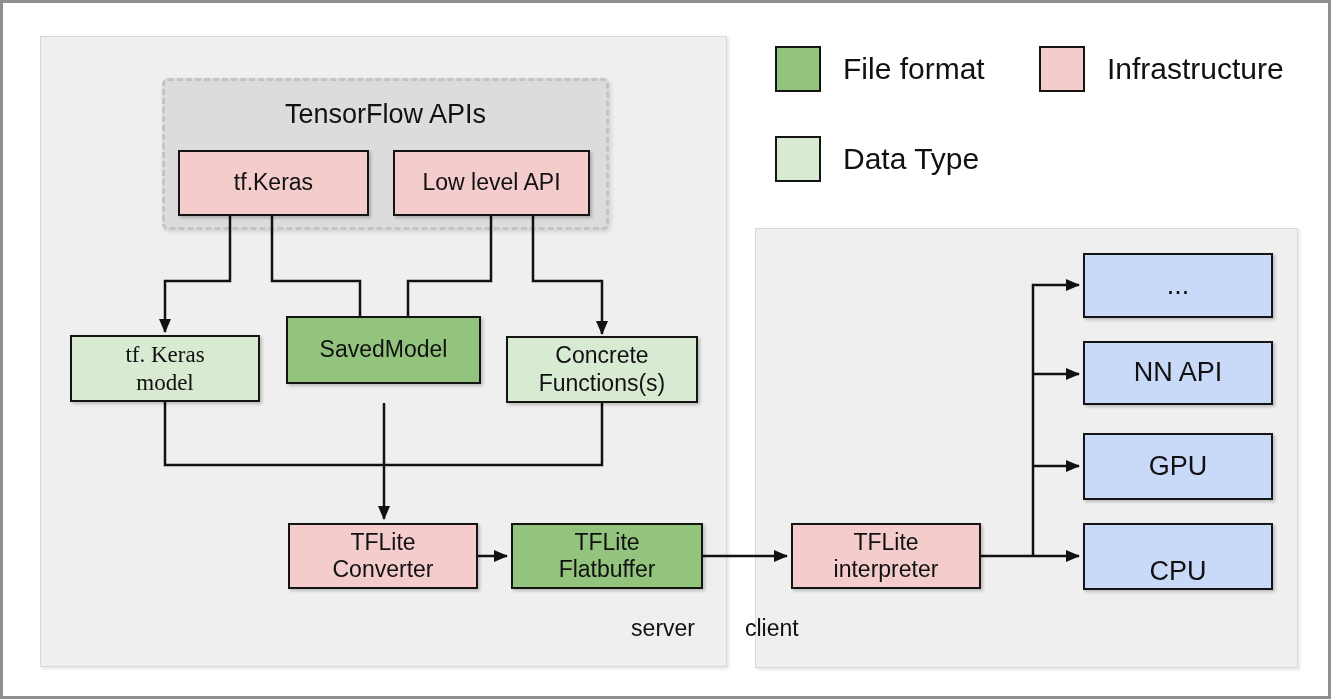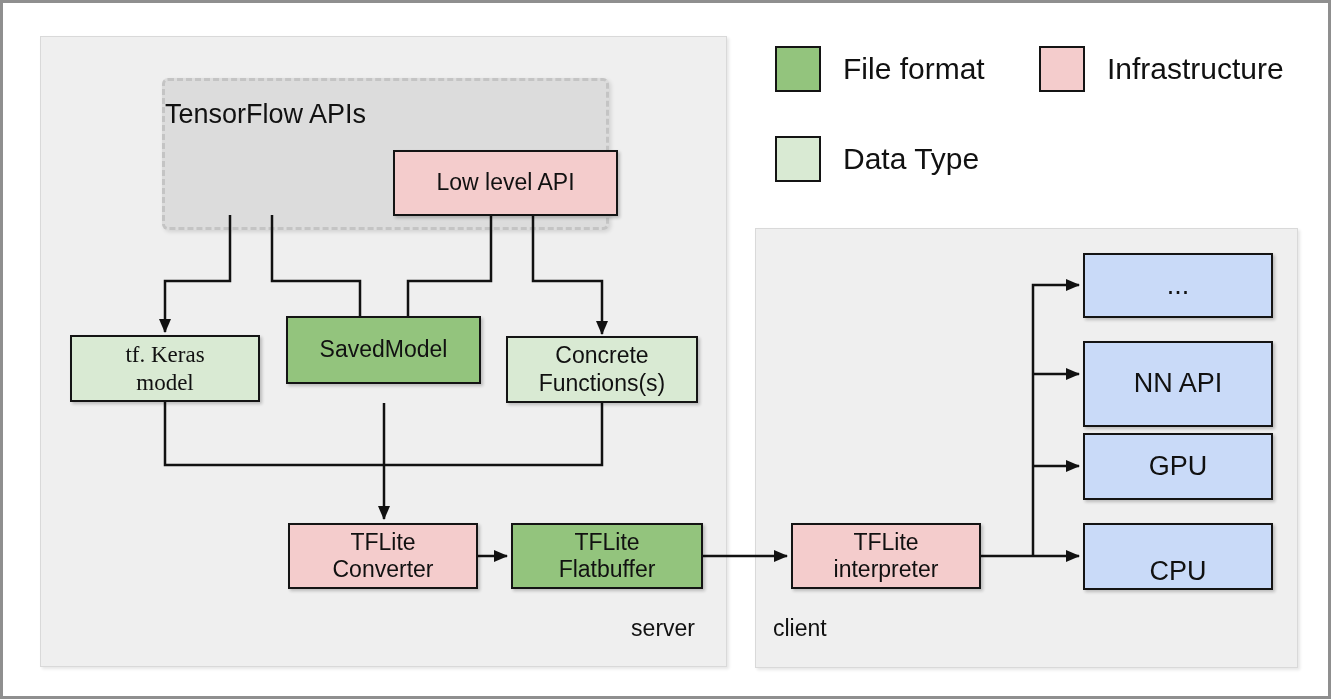--- a/index.html
+++ b/index.html
@@ -28,49 +28,49 @@
     background:#dcdcdc;
     border:3px dashed #c4c4c4;
     border-radius:6px;
     box-sizing:border-box;
     box-shadow:2px 2px 4px rgba(0,0,0,0.12);
     z-index:1;
   }
   .group-title{
     position:absolute;
     left:0;top:18px;width:100%;
-    text-align:left;
+    text-align:center;
     font-size:27px;
     z-index:1;
   }
   svg.wires{position:absolute;left:0;top:0;z-index:2;pointer-events:none;}
   .node{
     position:absolute;
     display:flex;flex-direction:column;
     align-items:center;justify-content:center;
     box-sizing:border-box;
     border:2px solid #141414;
     box-shadow:2px 2px 3px rgba(0,0,0,0.22);
     font-size:23px;line-height:1.18;text-align:center;
     z-index:3;
   }
   .fill-pink{background:#f4cccc;}
   .fill-green{background:#93c47d;}
   .fill-lightgreen{background:#d9ead3;}
   .fill-blue{background:#c9daf8;font-size:27px;}
   .node-tfkeras{left:175px;top:147px;width:191px;height:66px;}
-  .node-lowlevel{left:390px;top:147px;width:225px;height:66px;}
+  .node-lowlevel{left:390px;top:147px;width:197px;height:66px;}
   .node-kerasmodel{left:67px;top:332px;width:190px;height:67px;font-family:Liberation Serif, serif;}
   .node-savedmodel{left:283px;top:313px;width:195px;height:68px;}
   .node-concrete{left:503px;top:333px;width:192px;height:67px;align-items:center;}
   .node-converter{left:285px;top:520px;width:190px;height:66px;}
   .node-flatbuffer{left:508px;top:520px;width:192px;height:66px;}
   .node-interpreter{left:788px;top:520px;width:190px;height:66px;}
   .node-b-more{left:1080px;top:250px;width:190px;height:65px;}
-  .node-b-nnapi{left:1080px;top:338px;width:190px;height:86px;}
+  .node-b-nnapi{left:1080px;top:338px;width:190px;height:64px;}
   .node-b-gpu{left:1080px;top:430px;width:190px;height:67px;align-items:center;}
   .node-b-cpu{left:1080px;top:520px;width:190px;height:67px;justify-content:flex-end;}
   .legend-item{
     position:absolute;
     display:flex;align-items:center;
     height:46px;gap:22px;
     font-size:30px;
     z-index:1;
   }
   .legend-1{left:772px;top:43px;}
@@ -85,21 +85,21 @@
   .sw-green{background:#93c47d;}
   .sw-pink{background:#f4cccc;}
   .sw-lightgreen{background:#d9ead3;}
   .sw-blue{background:#c9daf8;}
   .zone-label{
     position:absolute;
     font-size:23px;
     z-index:3;
   }
   .zone-server{left:392px;top:612px;width:300px;text-align:right;}
-  .zone-client{left:770px;top:612px;text-align:center;}
+  .zone-client{left:742px;top:612px;text-align:center;}
 </style>
 </head>
 <body>
 
 <div class="canvas">
 
   <div class="panel panel-server"></div>
   <div class="panel panel-client"></div>
 
   <div class="group-box">
@@ -121,20 +121,23 @@
       <path d="M381,400 V516" marker-end="url(#ah)"></path>
       <path d="M475,553 H504" marker-end="url(#ah)"></path>
       <path d="M700,553 H784" marker-end="url(#ah)"></path>
       <path d="M978,553 H1076" marker-end="url(#ah)"></path>
       <path d="M1030,553 V282 H1076" marker-end="url(#ah)"></path>
       <path d="M1030,371 H1076" marker-end="url(#ah)"></path>
       <path d="M1030,463 H1076" marker-end="url(#ah)"></path>
     </g>
   </svg>
 
+  <div class="node fill-pink node-tfkeras">
+    <span>tf.Keras</span>
+  </div>
 
   <div class="node fill-pink node-lowlevel">
     <span>Low level API</span>
   </div>
 
   <div class="node fill-lightgreen node-kerasmodel">
     <span>tf. Keras</span>
     <span>model</span>
   </div>
 

